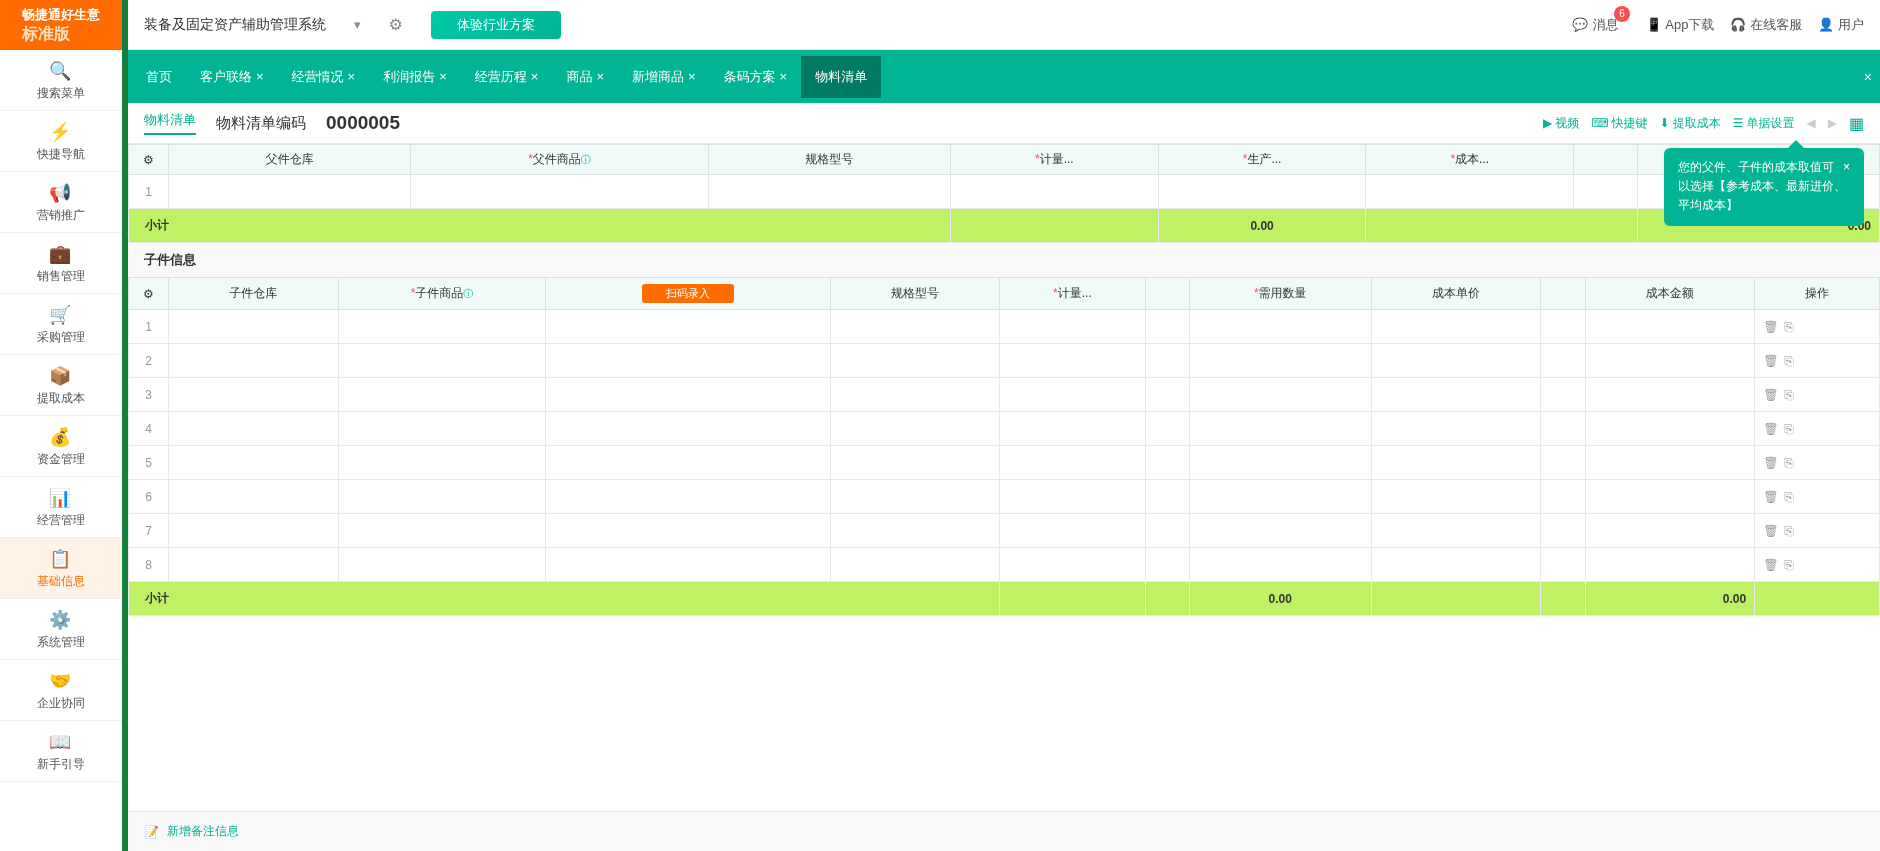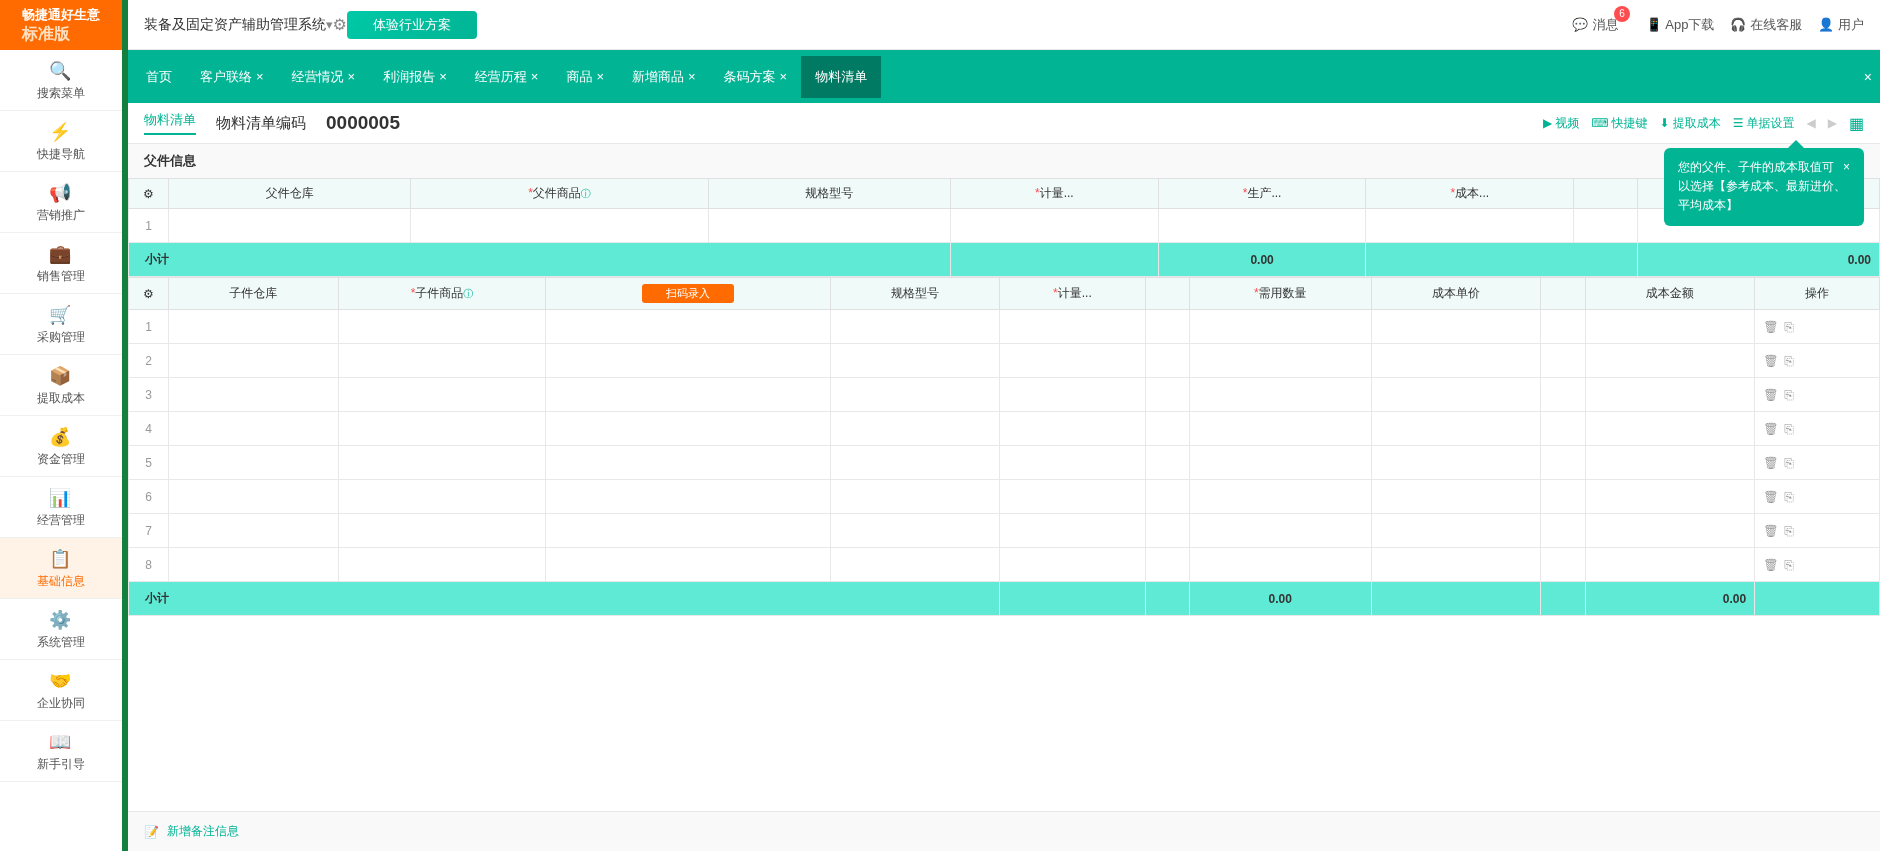--- a/index.html
+++ b/index.html
@@ -47,21 +47,21 @@
     }
 
     
     .topbar {
       height: 50px;
       background: #fff;
       display: flex;
       align-items: center;
       padding: 0 16px;
       border-bottom: 1px solid #e8e8e8;
-      gap: 0;
+      gap: 28px;
     }
     .topbar-btn {
       background: linear-gradient(135deg, #00c9a7, #00b494);
       color: #fff;
       border: none;
       border-radius: 4px;
       padding: 5px 26px;
       cursor: pointer;
       font-size: 13px;
     }
@@ -184,21 +184,21 @@
       color: #999;
       text-align: center;
       width: 40px;
     }
     .data-table .subtotal {
       background: #fffbf0;
       font-weight: bold;
       color: #333;
     }
     .data-table .subtotal td {
-      background: #5eead4;
+      background: #bef264;
     }
     .required-star { color: #ff4d4f; }
     .scan-btn {
       background: #ff6b00;
       color: #fff;
       border: none;
       border-radius: 3px;
       padding: 2px 24px;
       font-size: 11px;
       cursor: pointer;
@@ -396,21 +396,20 @@
         <span style="color:#ccc;">▶</span>
         <span style="color:#00b494;font-size:16px;">▦</span>
       </div>
     </div>
 
     <div class="tooltip-box">
       <span class="tooltip-close">×</span>
       <span>您的父件、子件的成本取值可以选择【参考成本、最新进价、平均成本】</span>
     </div>
 
-    <div class="section-title">父件信息</div>
     <table class="data-table">
       <thead>
         <tr>
           <th><span>⚙</span></th>
           <th>父件仓库</th>
           <th><span class="required-star">*</span>父件商品<span style="color:#00b494;font-size:10px;">ⓘ</span></th>
           <th>规格型号</th>
           <th><span class="required-star">*</span>计量...</th>
           <th><span class="required-star">*</span>生产...</th>
           <th><span class="required-star">*</span>成本...</th>
@@ -433,20 +432,21 @@
         <tr class="subtotal">
           <td colspan="4" style="padding-left:16px;">小计</td>
           <td></td>
           <td style="text-align:center;font-weight:bold;">0.00</td>
           <td colspan="2"></td>
           <td style="text-align:right;font-weight:bold;">0.00</td>
         </tr>
       </tbody>
     </table>
 
+    <div class="section-title">子件信息</div>
     <table class="data-table">
       <thead>
         <tr>
           <th>⚙</th>
           <th>子件仓库</th>
           <th><span class="required-star">*</span>子件商品<span style="color:#00b494;font-size:10px;">ⓘ</span></th>
           <th><button class="scan-btn">扫码录入</button></th>
           <th>规格型号</th>
           <th><span class="required-star">*</span>计量...</th>
           <th></th>

